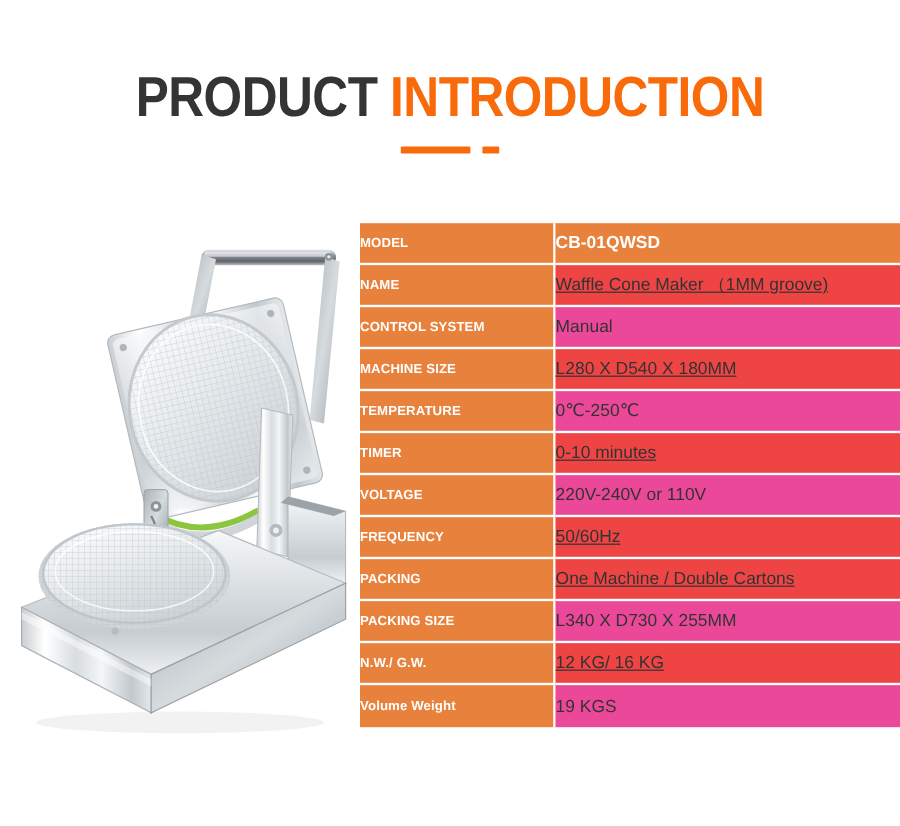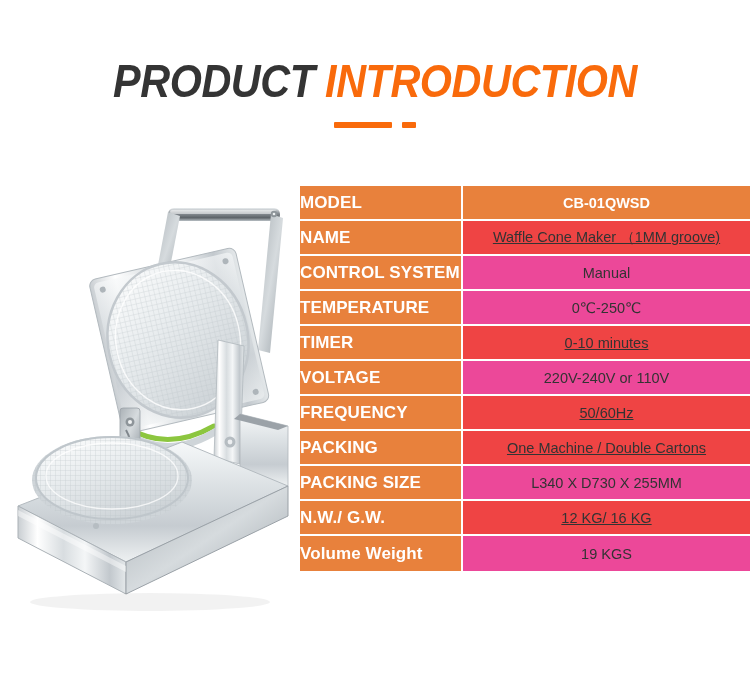--- a/index.html
+++ b/index.html
@@ -17,21 +17,20 @@
     -webkit-font-smoothing: antialiased;
   }
 
   
   #header {
     position: absolute;
     left: 0;
     top: 0;
     width: 682px;
     height: 170px;
-    font-style: italic;
   }
   #title-line {
     position: absolute;
     left: 0;
     top: 54px;
     width: 750px;
     text-align: center;
     white-space: nowrap;
     font-size: 47px;
     line-height: 54px;
@@ -101,42 +100,41 @@
   #spec-table td {
     height: 35px;
     padding: 0;
     vertical-align: middle;
     box-sizing: border-box;
   }
   td.label-cell {
     width: 163px;
     background: #e8813c;
     color: #ffffff;
-    font-size: 17px;
+    font-size: 11px;
     font-weight: 700;
     padding-left: 16px;
     border-bottom: 2px solid #ffffff;
     border-right: 2px solid #ffffff;
     letter-spacing: 0.1px;
     white-space: nowrap;
   }
   tr:last-child td.label-cell,
   tr:last-child td.value-cell {
     border-bottom: none;
     margin-left: 32px;
   }
   td.value-cell {
     width: 287px;
     color: #333333;
     font-size: 14.5px;
     font-weight: 400;
     padding-left: 14px;
     border-bottom: 2px solid #ffffff;
     white-space: nowrap;
-    text-align: center;
   }
   
   td.value-cell.tint-head {
     background: #e8813c;
     color: #ffffff;
     font-weight: 700;
   }
   td.value-cell.tint-a {
     background: #ef4444;
     text-decoration: underline;
@@ -291,20 +289,24 @@
       </tr>
       <tr>
         <td class="label-cell">NAME</td>
         <td class="value-cell tint-a">Waffle Cone Maker （1MM groove)</td>
       </tr>
       <tr>
         <td class="label-cell">CONTROL SYSTEM</td>
         <td class="value-cell tint-b">Manual</td>
       </tr>
       <tr>
+        <td class="label-cell">MACHINE SIZE</td>
+        <td class="value-cell tint-a">L280 X D540 X 180MM</td>
+      </tr>
+      <tr>
         <td class="label-cell">TEMPERATURE</td>
         <td class="value-cell tint-b">0℃-250℃</td>
       </tr>
       <tr>
         <td class="label-cell">TIMER</td>
         <td class="value-cell tint-a">0-10 minutes</td>
       </tr>
       <tr>
         <td class="label-cell">VOLTAGE</td>
         <td class="value-cell tint-b">220V-240V or 110V</td>

